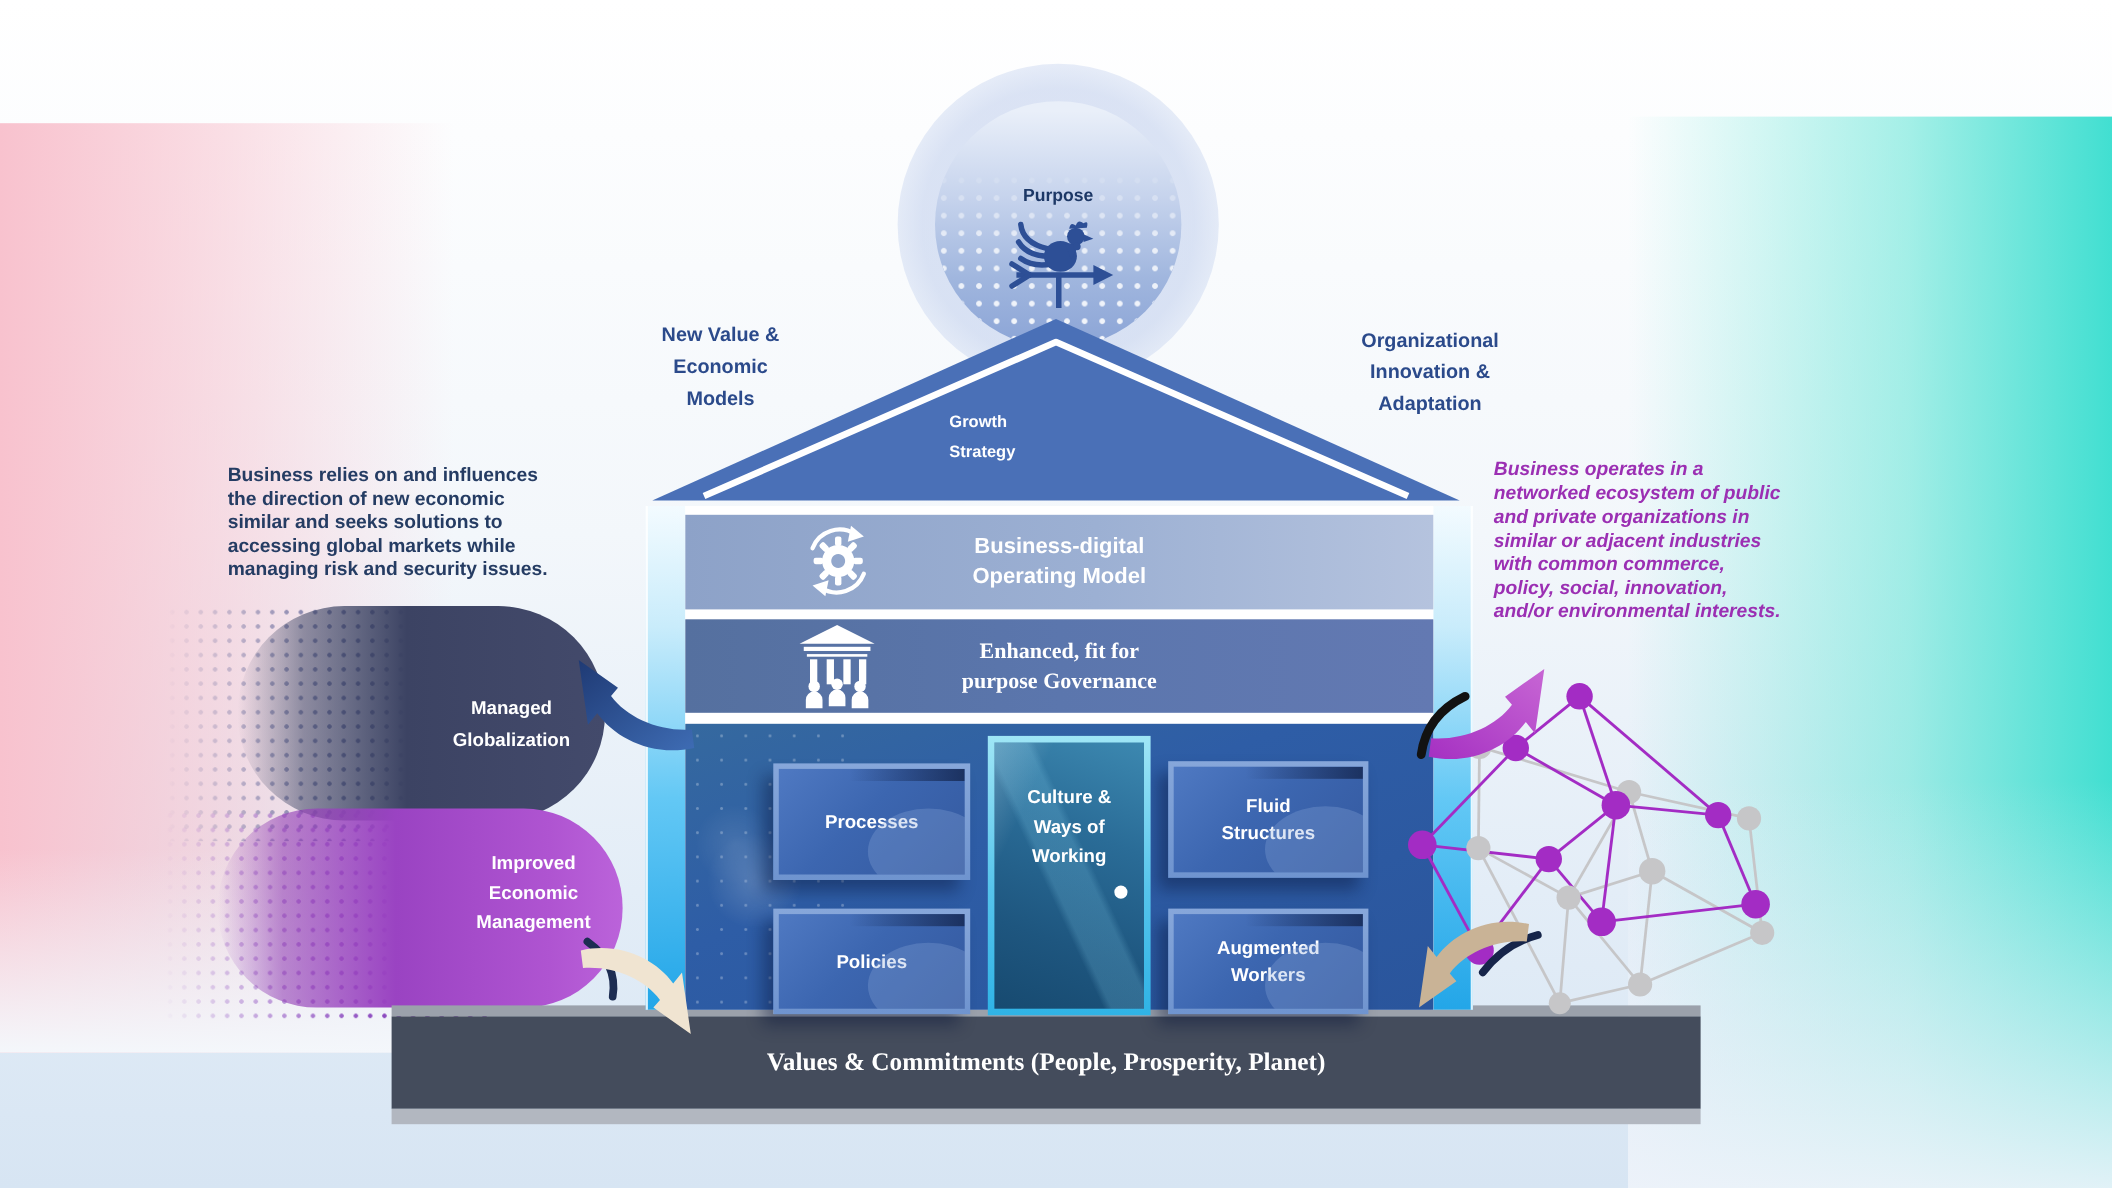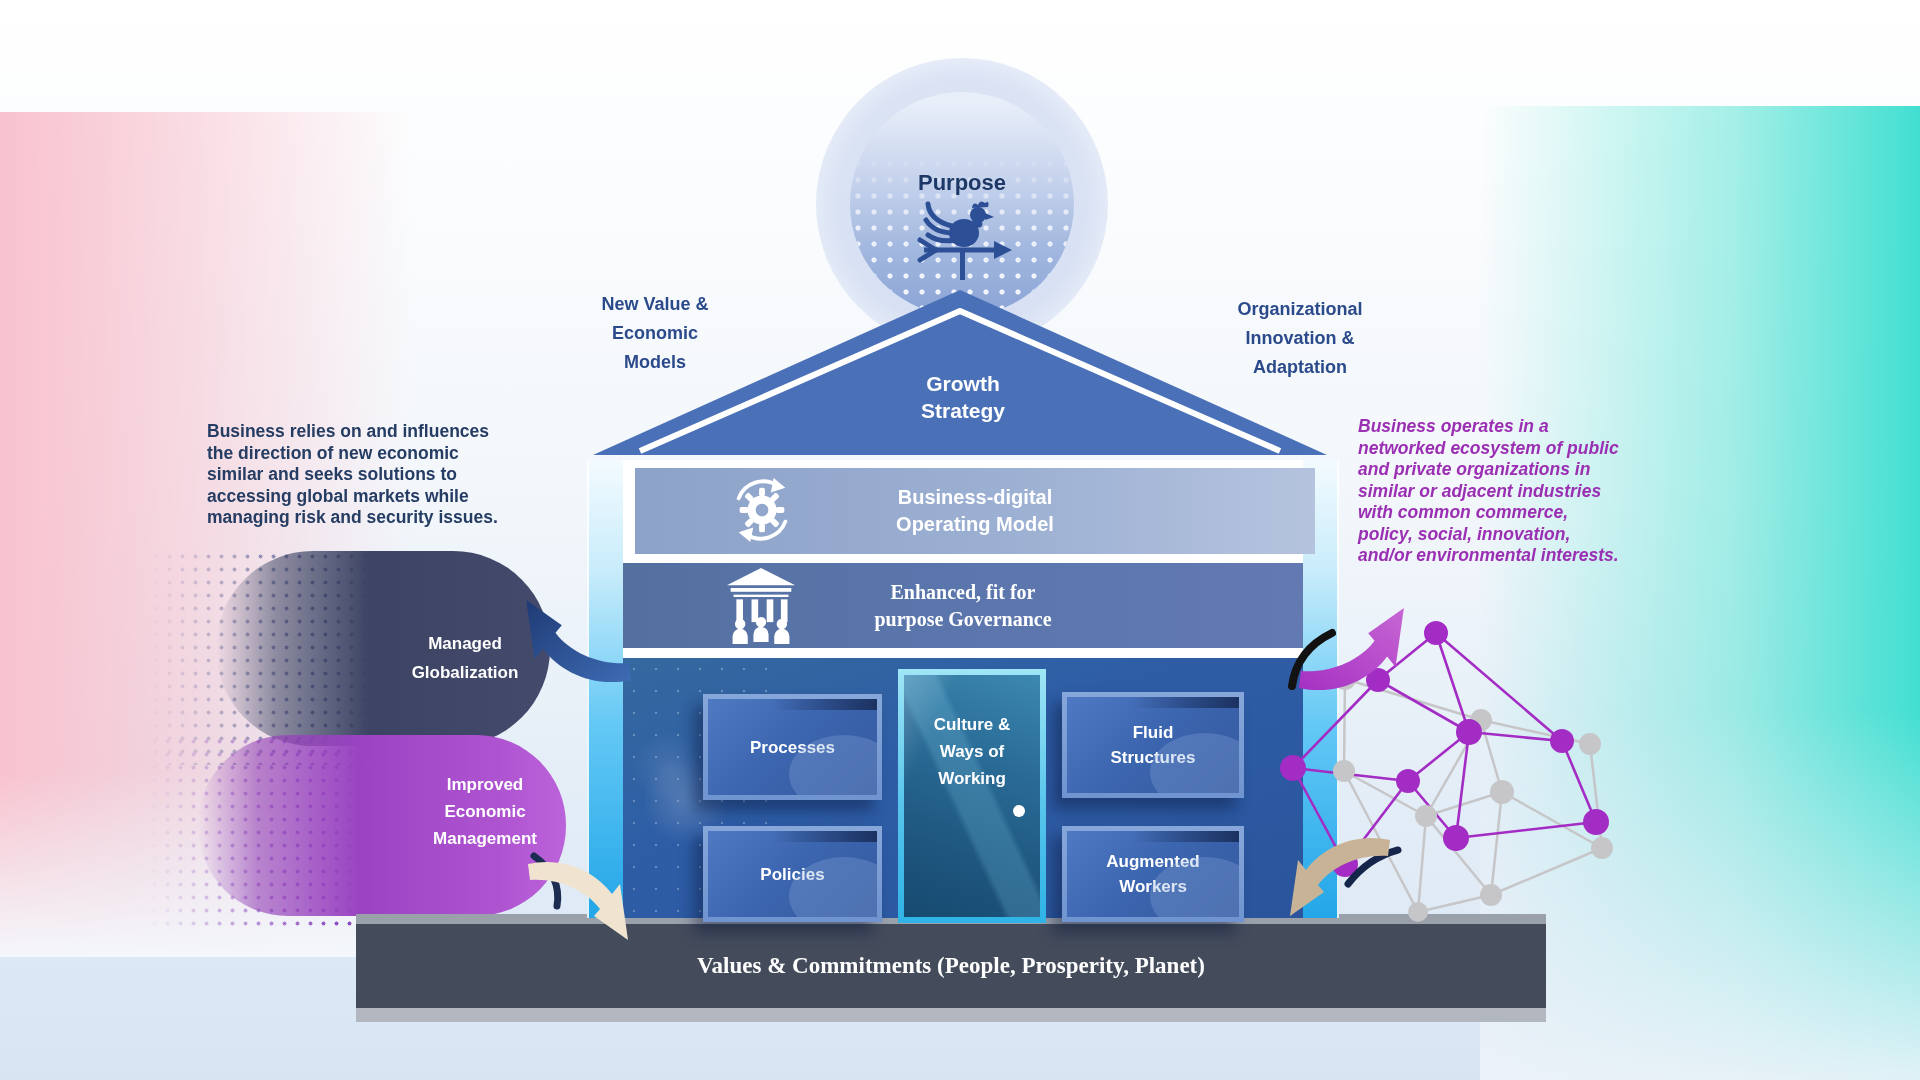--- a/index.html
+++ b/index.html
@@ -18,31 +18,31 @@
   .halo{left:816px;top:58px;width:292px;height:292px;border-radius:50%;
     background:radial-gradient(circle,rgba(190,205,236,.55) 60%,rgba(200,214,240,.30) 78%,rgba(210,222,244,0) 100%);}
   .p-circle{left:850px;top:92px;width:224px;height:224px;border-radius:50%;
     background:linear-gradient(180deg,#e9eff9 4%,#c7d4ed 38%,#a0b6de 72%,#8ba4d6 100%);}
   .p-dots{left:850px;top:92px;width:224px;height:224px;border-radius:50%;
     background-image:radial-gradient(circle,rgba(255,255,255,.92) 2.2px,rgba(255,255,255,0) 3px);
     background-size:16px 16px;
     -webkit-mask-image:linear-gradient(to bottom,transparent 26%,rgba(0,0,0,.8) 58%,#000 100%);
     mask-image:linear-gradient(to bottom,transparent 26%,rgba(0,0,0,.8) 58%,#000 100%);}
   .purpose-label{left:862px;top:170px;width:200px;text-align:center;
-    font-size:22px;font-weight:bold;color:#1d3866;}
+    font-size:16px;font-weight:bold;color:#1d3866;}
   
   .pre{white-space:pre-line;}
   .side-label{width:204px;text-align:center;font-size:18px;font-weight:bold;color:#2b4a8b;line-height:29px;}
   .side-left{left:553px;top:290px;}
   .side-right{left:1198px;top:295px;}
   .para{font-size:17.5px;font-weight:bold;line-height:21.5px;}
   .para-left{left:207px;top:421px;width:352px;color:#253c63;}
   .para-right{left:1358px;top:416px;width:338px;color:#9b2fb3;font-style:italic;}
-  .growth-label{left:863px;top:370px;width:200px;text-align:center;color:#fff;
-    font-size:21px;font-weight:bold;line-height:27px;}
+  .growth-label{left:863px;top:370px;width:200px;color:#fff;
+    font-size:15px;font-weight:bold;line-height:27px;}
   
   .dots-navy{left:150px;top:550px;width:285px;height:215px;
     background-image:radial-gradient(circle,#5a5f94 1.7px,transparent 2.3px);background-size:13px 13px;
     -webkit-mask-image:linear-gradient(to left,#000 35%,transparent 100%);
     mask-image:linear-gradient(to left,#000 35%,transparent 100%);}
   .dots-purple{left:148px;top:735px;width:295px;height:192px;
     background-image:radial-gradient(circle,#8d4cc0 1.7px,transparent 2.3px);background-size:13px 13px;
     -webkit-mask-image:linear-gradient(to left,#000 35%,transparent 100%);
     mask-image:linear-gradient(to left,#000 35%,transparent 100%);}
   .blob-navy{left:216px;top:551px;width:334px;height:195px;border-radius:97px;
@@ -58,21 +58,21 @@
     display:flex;align-items:center;justify-content:center;font-family:Liberation Serif, serif;}
   .plinth-bot{left:356px;top:1008px;width:1190px;height:14px;background:#b2b7c0;}
   .plinth-label{color:#fff;font-size:23px;font-weight:bold;}
   
   .col{top:460px;width:34px;height:458px;
     background:linear-gradient(180deg,#f3fbff 0%,#c9ecfb 24%,#63c8f5 58%,#23a6e8 100%);
     border-left:2px solid rgba(255,255,255,.85);border-right:2px solid rgba(255,255,255,.85);}
   .col-l{left:587px;} .col-r{left:1301px;}
   .face{left:623px;top:460px;width:680px;height:458px;background:#fff;}
   .band{position:absolute;left:0;width:680px;}
-  .band1{top:8px;height:86px;background:linear-gradient(90deg,#8da2c8 0%,#9cb0d3 55%,#b5c3de 100%);margin-left:12px;}
+  .band1{top:8px;height:86px;background:linear-gradient(90deg,#8da2c8 0%,#9cb0d3 55%,#b5c3de 100%);}
   .band2{top:103px;height:85px;background:linear-gradient(90deg,#55709f 0%,#5b76ad 50%,#6379b2 100%);font-family:Liberation Serif, serif;}
   .band-label{position:absolute;inset:0;display:flex;align-items:center;justify-content:center;
     color:#fff;font-size:20px;font-weight:bold;line-height:27px;text-align:center;}
   .interior{top:198px;height:260px;background:linear-gradient(160deg,#35699f 0%,#2e5da6 40%,#2a559c 100%);}
   .swirl{position:absolute;left:0;top:0;width:150px;height:260px;
     background-image:radial-gradient(circle at 42% 55%,rgba(255,255,255,.30) 2%,rgba(255,255,255,0) 26%),
       radial-gradient(circle at 30% 42%,rgba(255,255,255,.18) 1%,rgba(255,255,255,0) 20%),
       radial-gradient(circle,rgba(255,255,255,.5) 1px,transparent 1.6px);
     background-size:100% 100%,100% 100%,22px 22px;opacity:.55;}
   .room{position:absolute;background:linear-gradient(180deg,#87a7da 0%,#6f94cf 100%);padding:5px;

